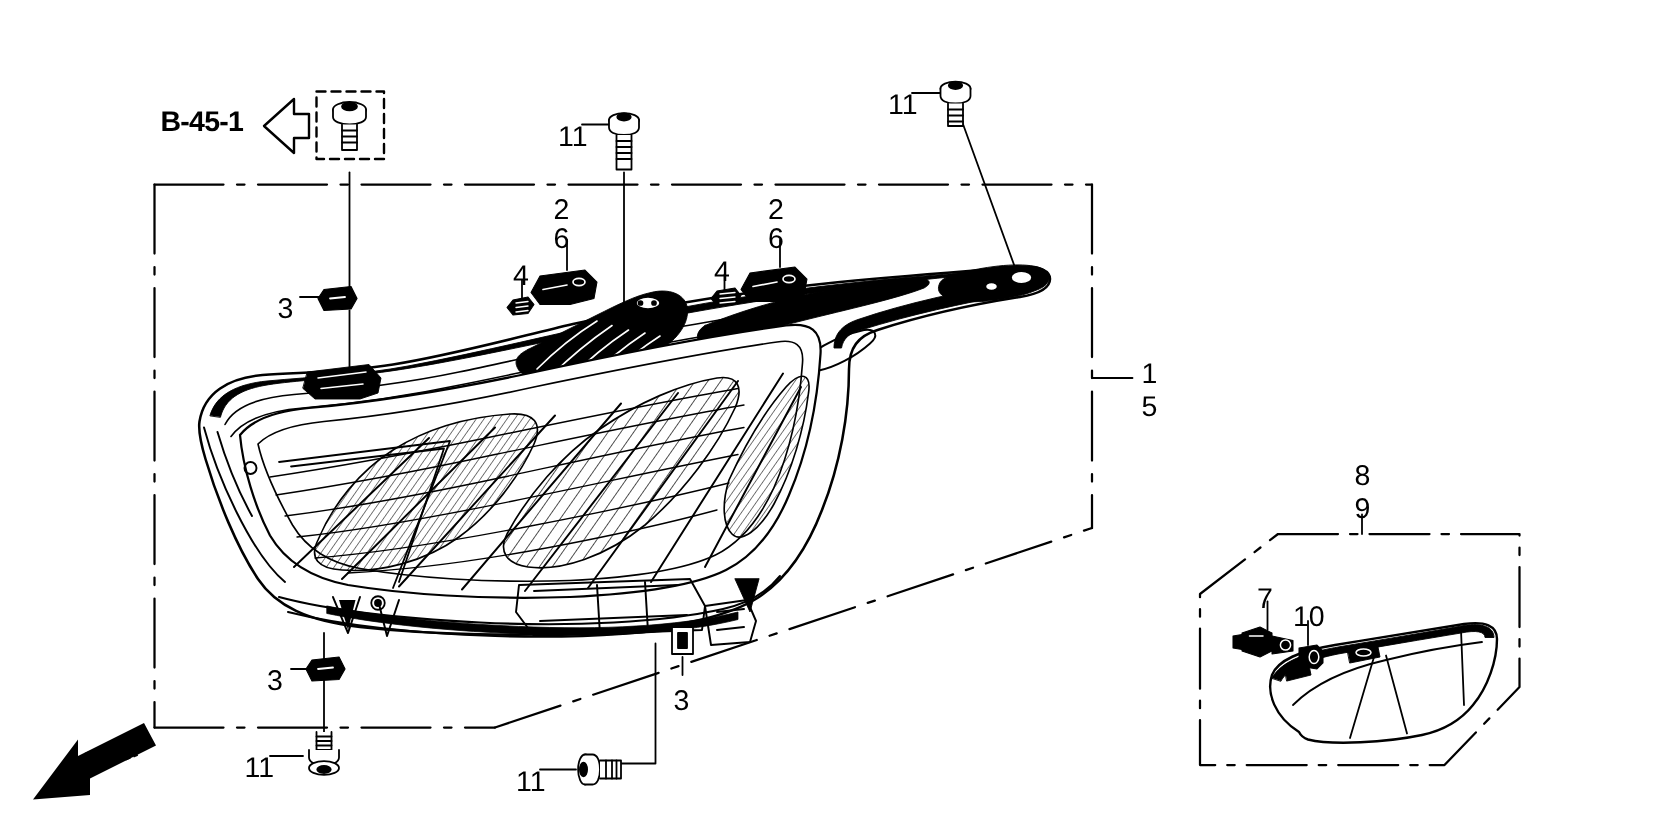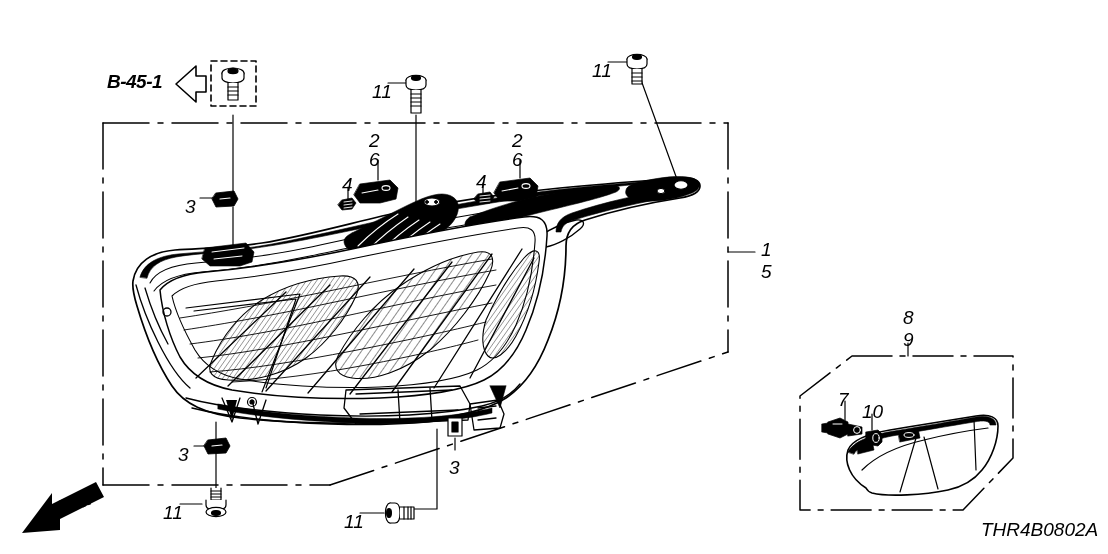--- a/index.html
+++ b/index.html
@@ -1,17 +1,17 @@
 <!DOCTYPE html>
 <html><head>
 <meta charset="utf-8">
 <style>
   html,body{margin:0;padding:0;background:#ffffff;}
   body{font-family:"Liberation Sans",sans-serif;}
-  #page{position:relative;width:1108px;height:554px;background:#fff;overflow:hidden;font-style:italic;}
+  #page{position:relative;width:1108px;height:554px;background:#fff;overflow:hidden;}
   svg#diagram{position:absolute;left:0;top:0;width:1108px;height:554px;}
   .callout{position:absolute;font-family:"Liberation Sans",sans-serif;font-size:19px;color:#000;line-height:1;white-space:nowrap;}
   .sec-label{position:absolute;font-family:"Liberation Sans",sans-serif;font-weight:bold;font-size:19px;letter-spacing:-0.5px;color:#000;white-space:nowrap;}
   .fr-label{position:absolute;font-family:"Liberation Sans",sans-serif;font-weight:bold;font-size:22px;color:#000;white-space:nowrap;transform:rotate(-22deg);transform-origin:left center;}
   .code-label{position:absolute;font-family:"Liberation Sans",sans-serif;font-size:19px;color:#000;white-space:nowrap;}
 </style>
 </head>
 <body>
 
 <div id="page">
@@ -477,21 +477,20 @@
       <g fill="#000" stroke="none">
         <path d="M22 533 L52 493 L52 504 L96 482 L104 497 L60 519 L60 530 Z"></path>
       </g>
     </g>
   </svg>
 
   <div class="sec-label" style="left:107px;top:71px;">B-45-1</div>
 
   <div class="fr-label" style="left:58px;top:497px;">FR.</div>
 
-  <div class="code-label" style="left:981px;top:519px;">THR4B0802A</div>
 
   <div id="callout-layer">
       <div class="callout" style="left: 185px; top: 197px;">3</div>
       <div class="callout" style="left: 372px; top: 82px;">11</div>
       <div class="callout" style="left: 369px; top: 131px;">2</div>
       <div class="callout" style="left: 369px; top: 150px;">6</div>
       <div class="callout" style="left: 342px; top: 175px;">4</div>
       <div class="callout" style="left: 512px; top: 131px;">2</div>
       <div class="callout" style="left: 512px; top: 150px;">6</div>
       <div class="callout" style="left: 476px; top: 172px;">4</div>

